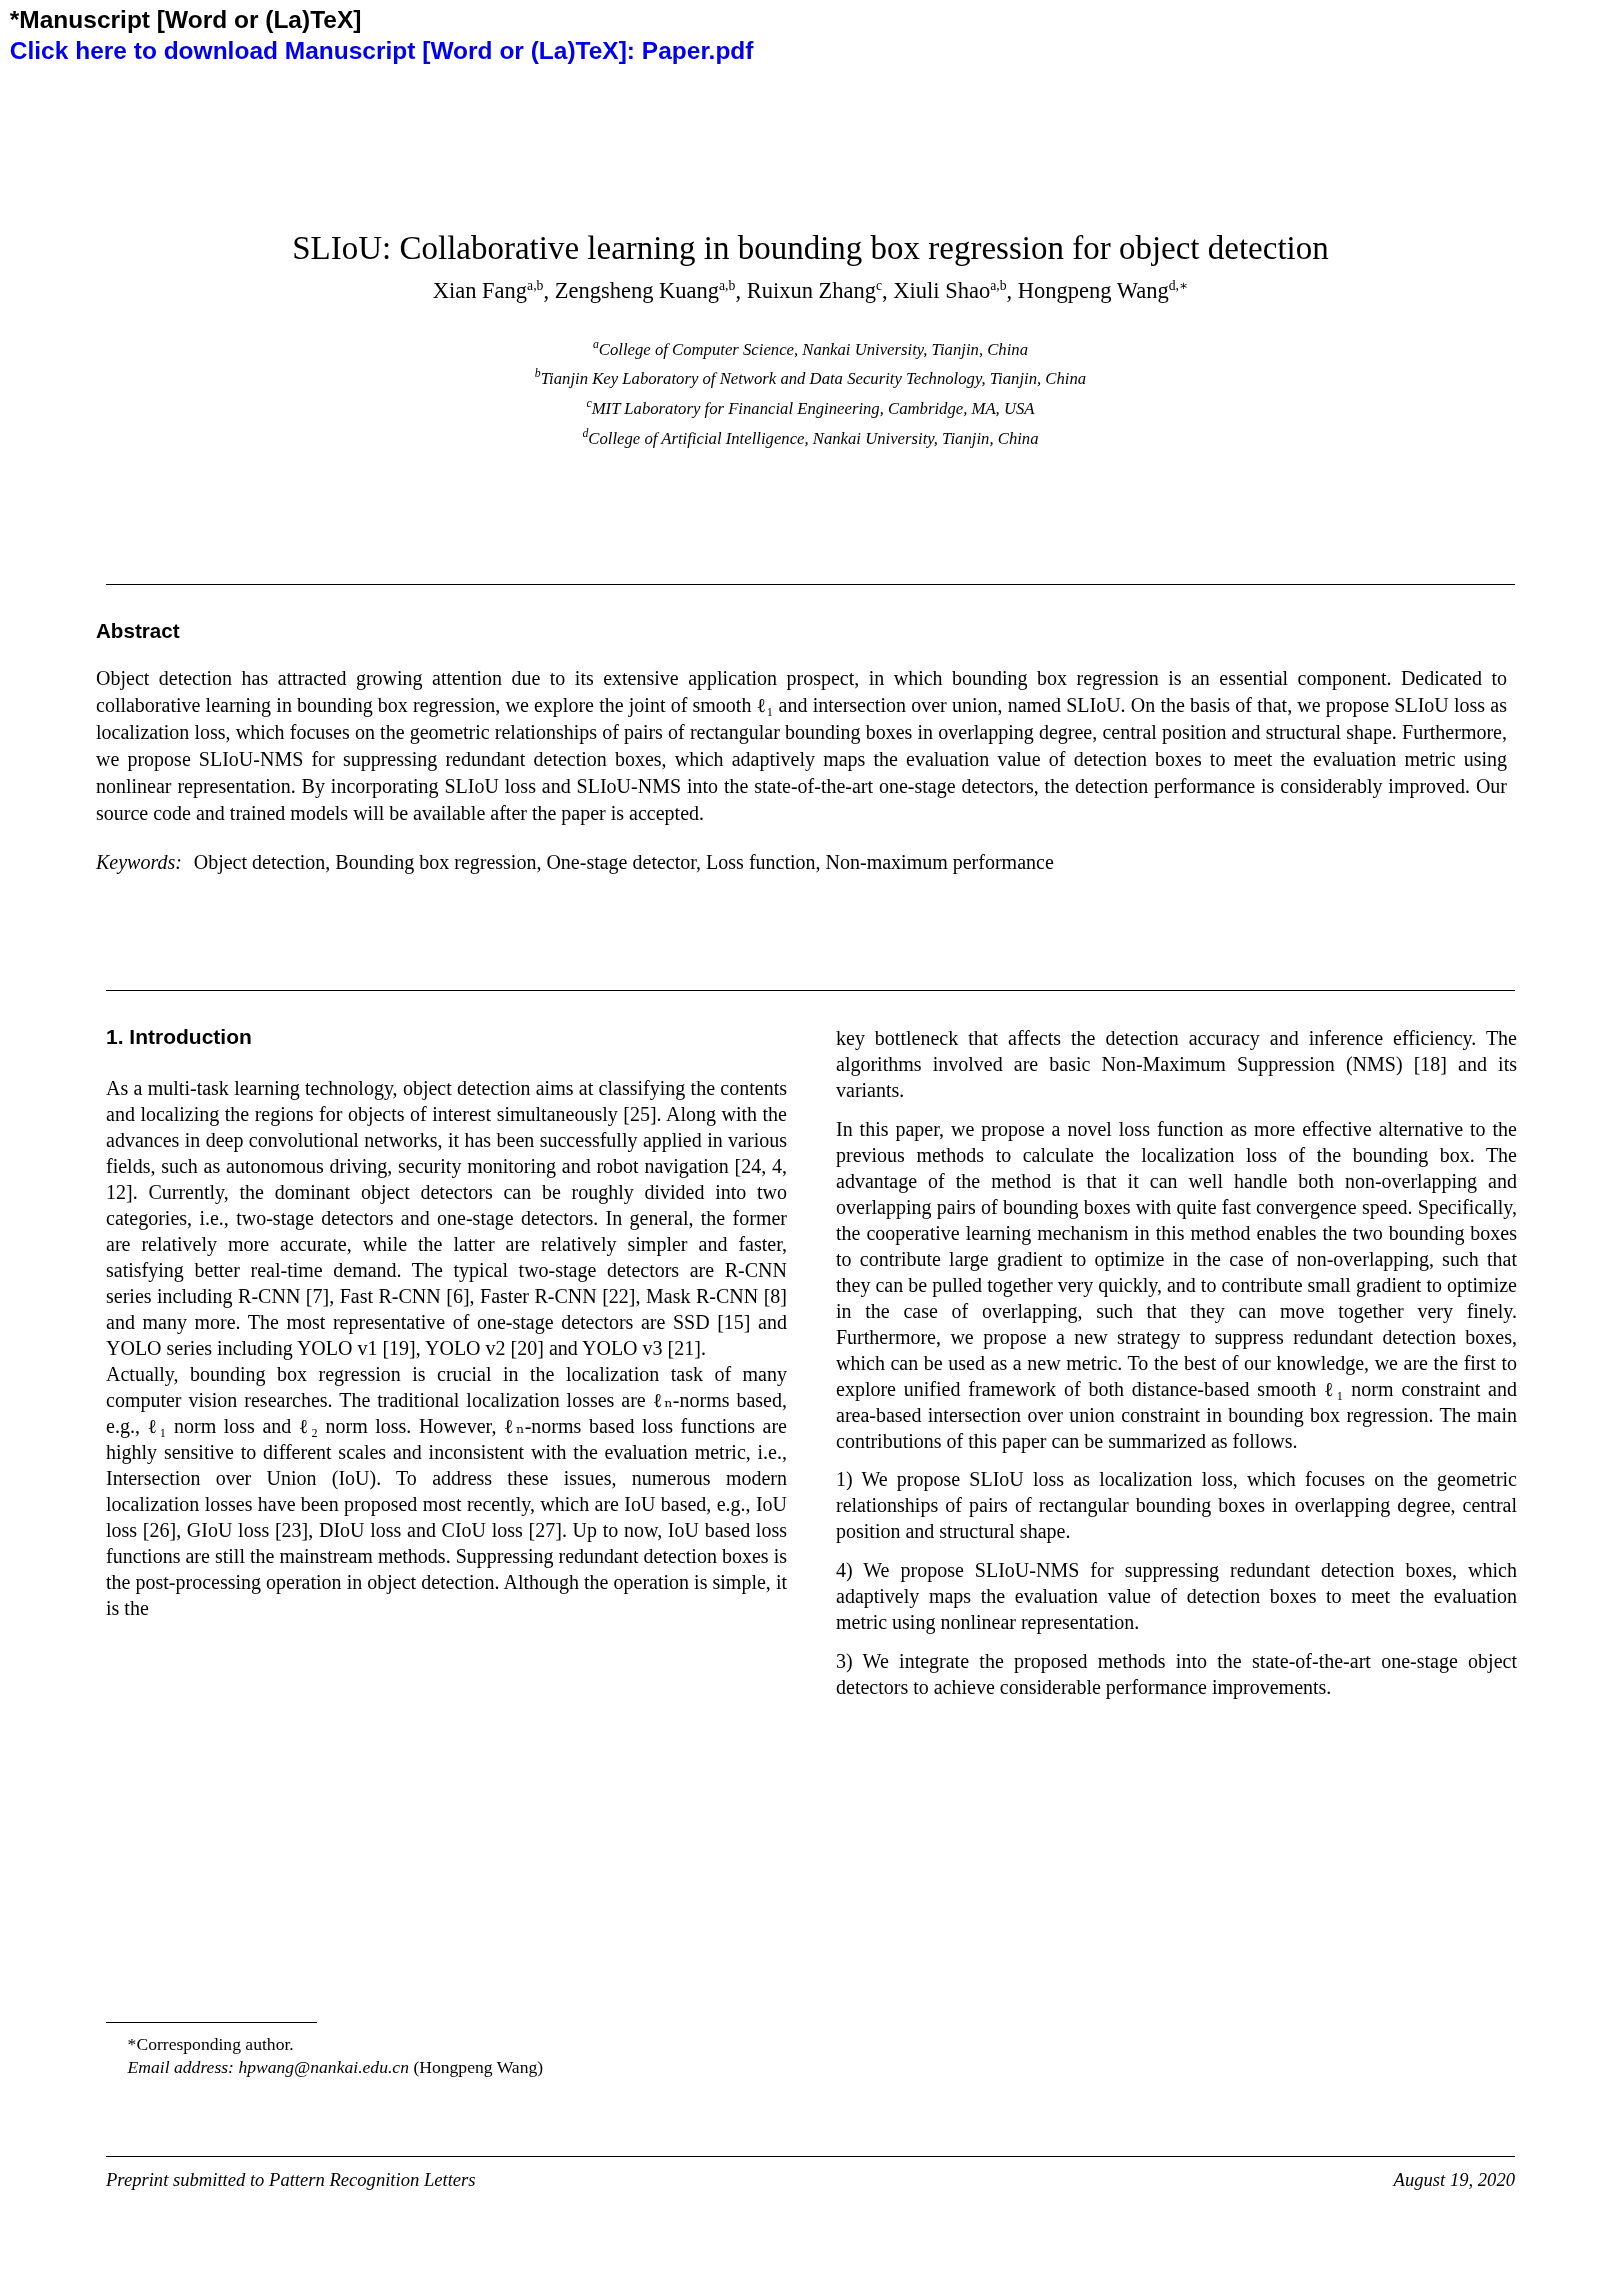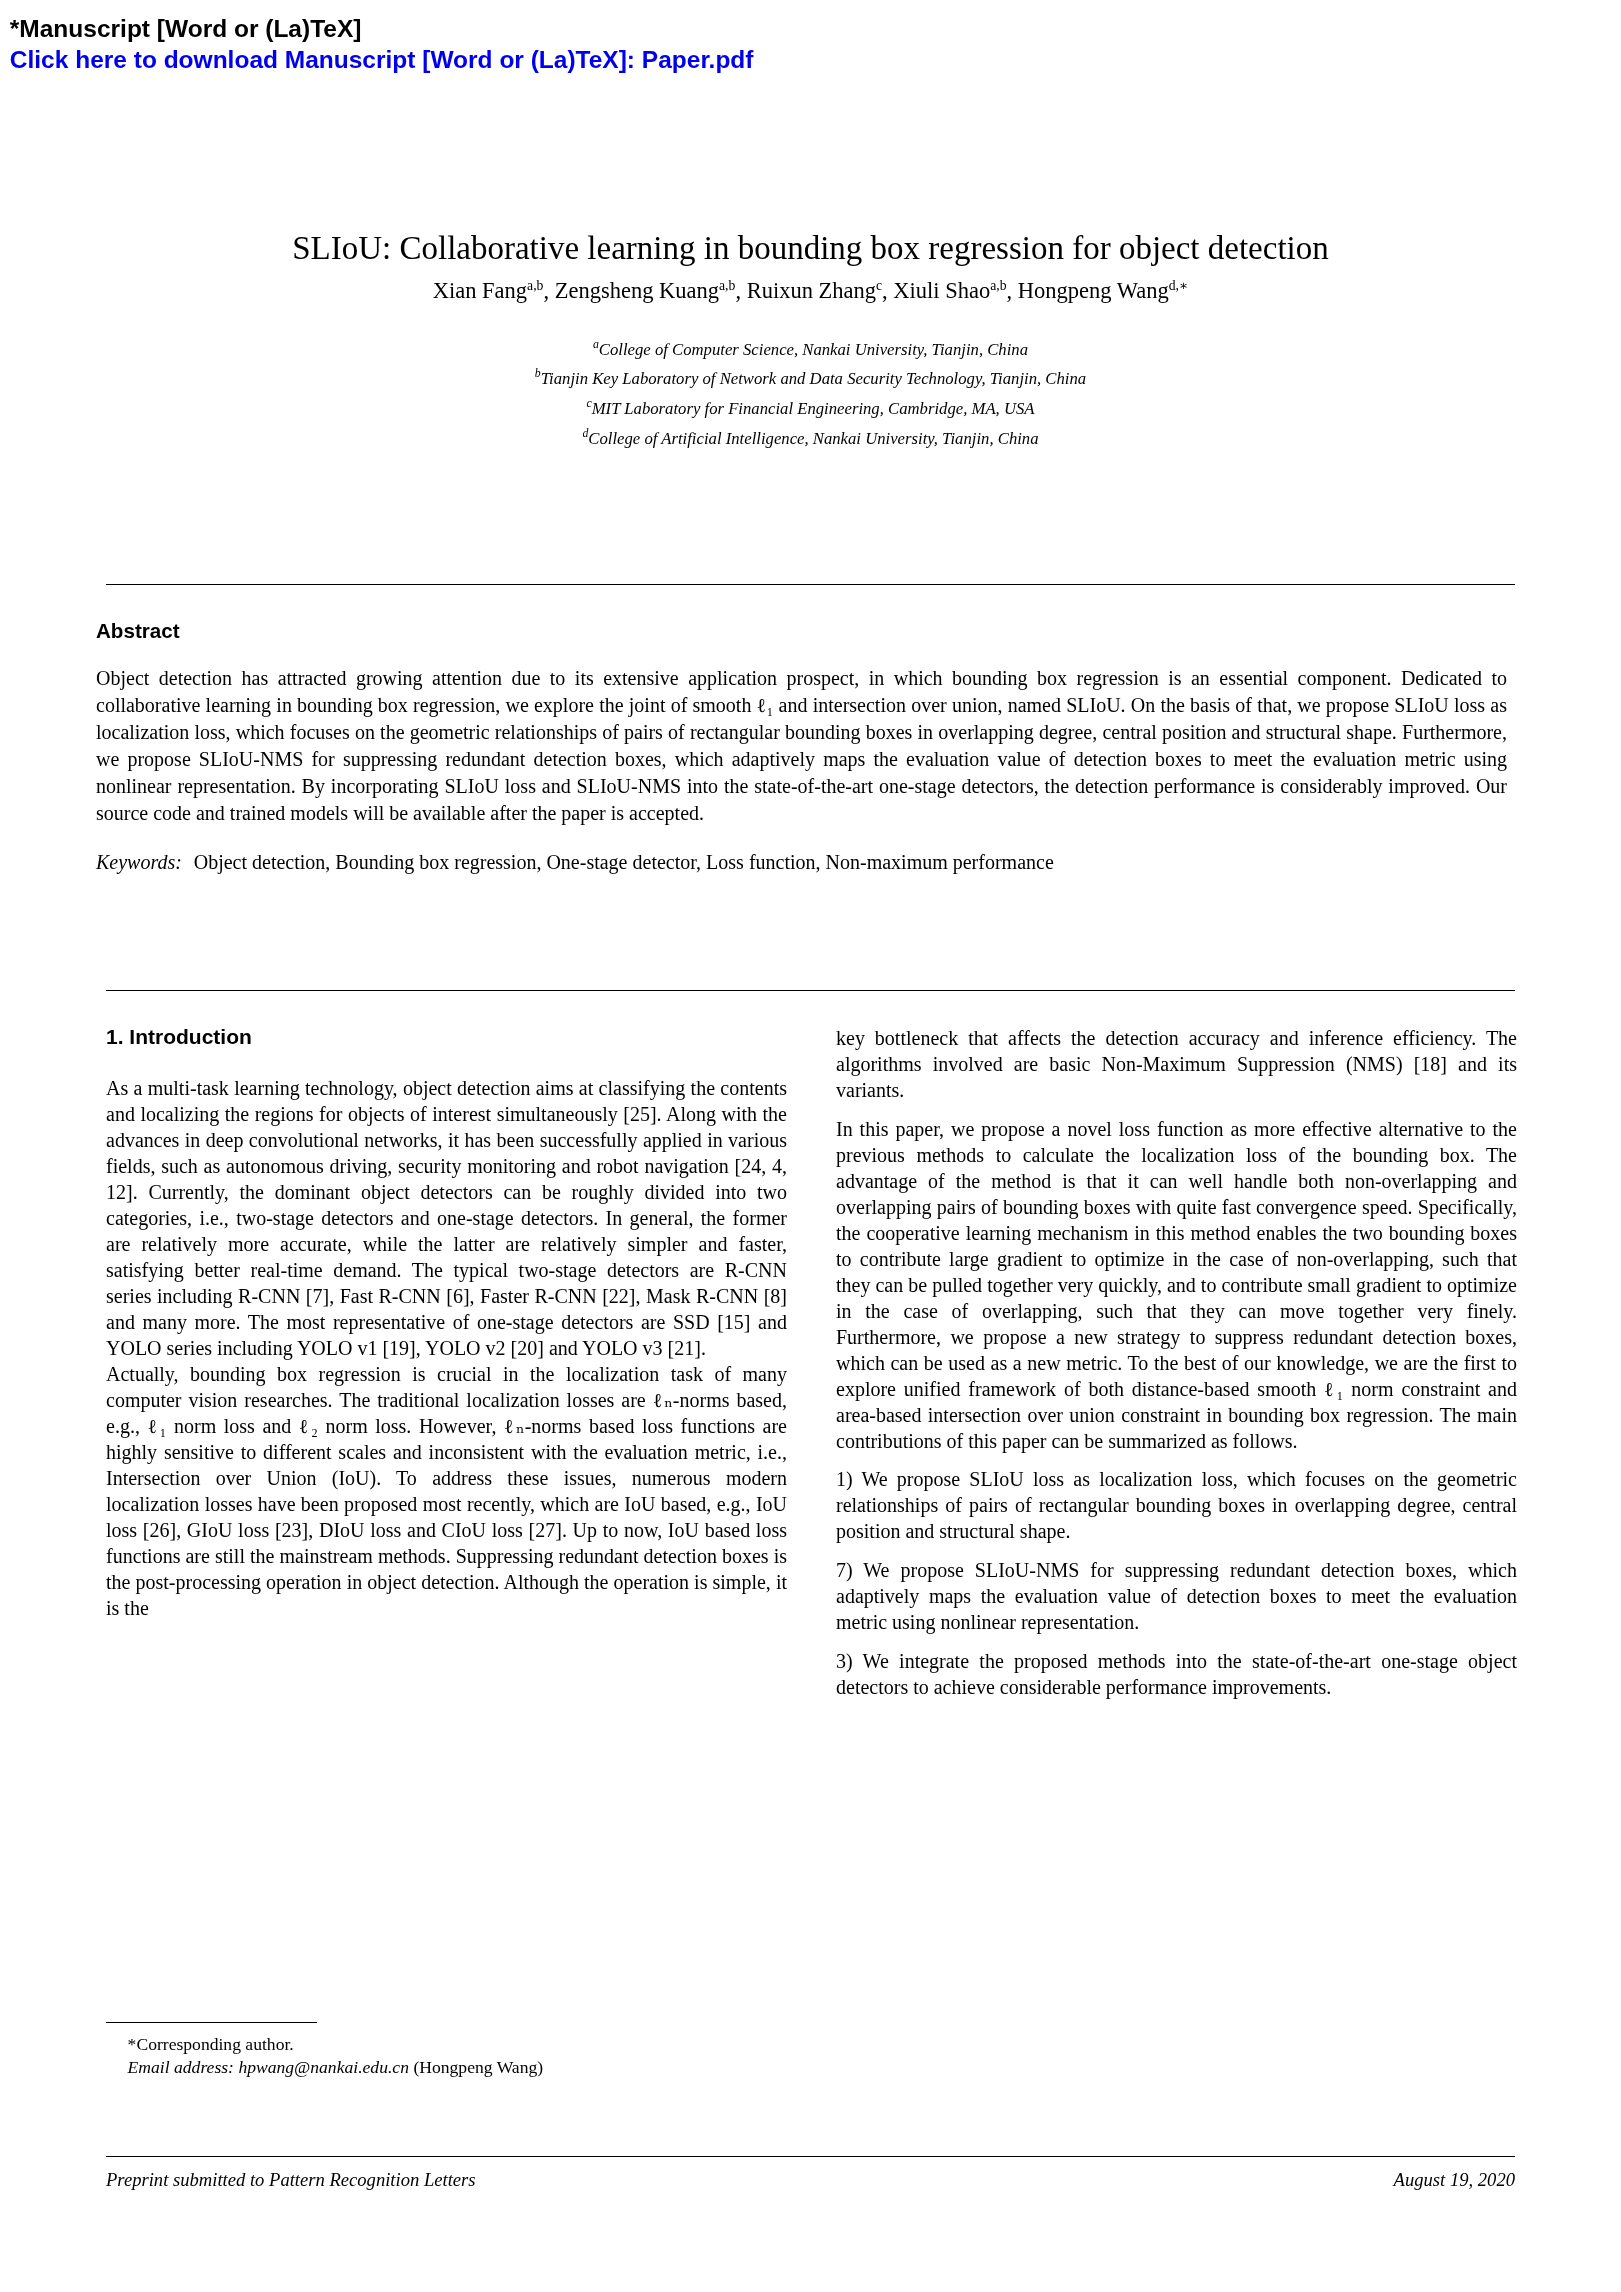--- a/index.html
+++ b/index.html
@@ -13,21 +13,21 @@
     font-family: "Liberation Serif", "DejaVu Serif", serif;
     color: #000000;
     position: relative;
     overflow: hidden;
   }
 
   
   #manuscript-banner {
     position: absolute;
     left: 9.8px;
-    top: 13px;
+    top: 4px;
     width: 980px;
   }
   #manuscript-banner .banner-line {
     font-family: "Liberation Sans", "DejaVu Sans", sans-serif;
     font-weight: bold;
     font-size: 24.5px;
     line-height: 31px;
     white-space: nowrap;
   }
   #manuscript-banner .banner-title { color: #000000; }
@@ -218,21 +218,21 @@
   <div class="column" id="column-left">
     <div id="section-heading">1. Introduction</div>
     <p>As a multi-task learning technology, object detection aims at classifying the contents and localizing the regions for objects of interest simultaneously [25]. Along with the advances in deep convolutional networks, it has been successfully applied in various fields, such as autonomous driving, security monitoring and robot navigation [24, 4, 12]. Currently, the dominant object detectors can be roughly divided into two categories, i.e., two-stage detectors and one-stage detectors. In general, the former are relatively more accurate, while the latter are relatively simpler and faster, satisfying better real-time demand. The typical two-stage detectors are R-CNN series including R-CNN [7], Fast R-CNN [6], Faster R-CNN [22], Mask R-CNN [8] and many more. The most representative of one-stage detectors are SSD [15] and YOLO series including YOLO v1 [19], YOLO v2 [20] and YOLO v3 [21].</p>
     <p>Actually, bounding box regression is crucial in the localization task of many computer vision researches. The traditional localization losses are ℓₙ-norms based, e.g., ℓ₁ norm loss and ℓ₂ norm loss. However, ℓₙ-norms based loss functions are highly sensitive to different scales and inconsistent with the evaluation metric, i.e., Intersection over Union (IoU). To address these issues, numerous modern localization losses have been proposed most recently, which are IoU based, e.g., IoU loss [26], GIoU loss [23], DIoU loss and CIoU loss [27]. Up to now, IoU based loss functions are still the mainstream methods. Suppressing redundant detection boxes is the post-processing operation in object detection. Although the operation is simple, it is the</p>
   </div>
 
   <div class="column" id="column-right">
     <p>key bottleneck that affects the detection accuracy and inference efficiency. The algorithms involved are basic Non-Maximum Suppression (NMS) [18] and its variants.</p>
     <p class="spaced">In this paper, we propose a novel loss function as more effective alternative to the previous methods to calculate the localization loss of the bounding box. The advantage of the method is that it can well handle both non-overlapping and overlapping pairs of bounding boxes with quite fast convergence speed. Specifically, the cooperative learning mechanism in this method enables the two bounding boxes to contribute large gradient to optimize in the case of non-overlapping, such that they can be pulled together very quickly, and to contribute small gradient to optimize in the case of overlapping, such that they can move together very finely. Furthermore, we propose a new strategy to suppress redundant detection boxes, which can be used as a new metric. To the best of our knowledge, we are the first to explore unified framework of both distance-based smooth ℓ₁ norm constraint and area-based intersection over union constraint in bounding box regression. The main contributions of this paper can be summarized as follows.</p>
     <p class="spaced">1) We propose SLIoU loss as localization loss, which focuses on the geometric relationships of pairs of rectangular bounding boxes in overlapping degree, central position and structural shape.</p>
-    <p class="spaced">7) We propose SLIoU-NMS for suppressing redundant detection boxes, which adaptively maps the evaluation value of detection boxes to meet the evaluation metric using nonlinear representation.</p>
+    <p class="spaced">4) We propose SLIoU-NMS for suppressing redundant detection boxes, which adaptively maps the evaluation value of detection boxes to meet the evaluation metric using nonlinear representation.</p>
     <p class="spaced">3) We integrate the proposed methods into the state-of-the-art one-stage object detectors to achieve considerable performance improvements.</p>
   </div>
 
   <div id="footnote">
     <hr id="footnote-rule">
     <div class="fn-line">*Corresponding author.</div>
     <div class="fn-line fn-email">
       <span>Email address:</span>
       <span>hpwang@nankai.edu.cn</span>
       <span class="fn-name">(Hongpeng Wang)</span>

